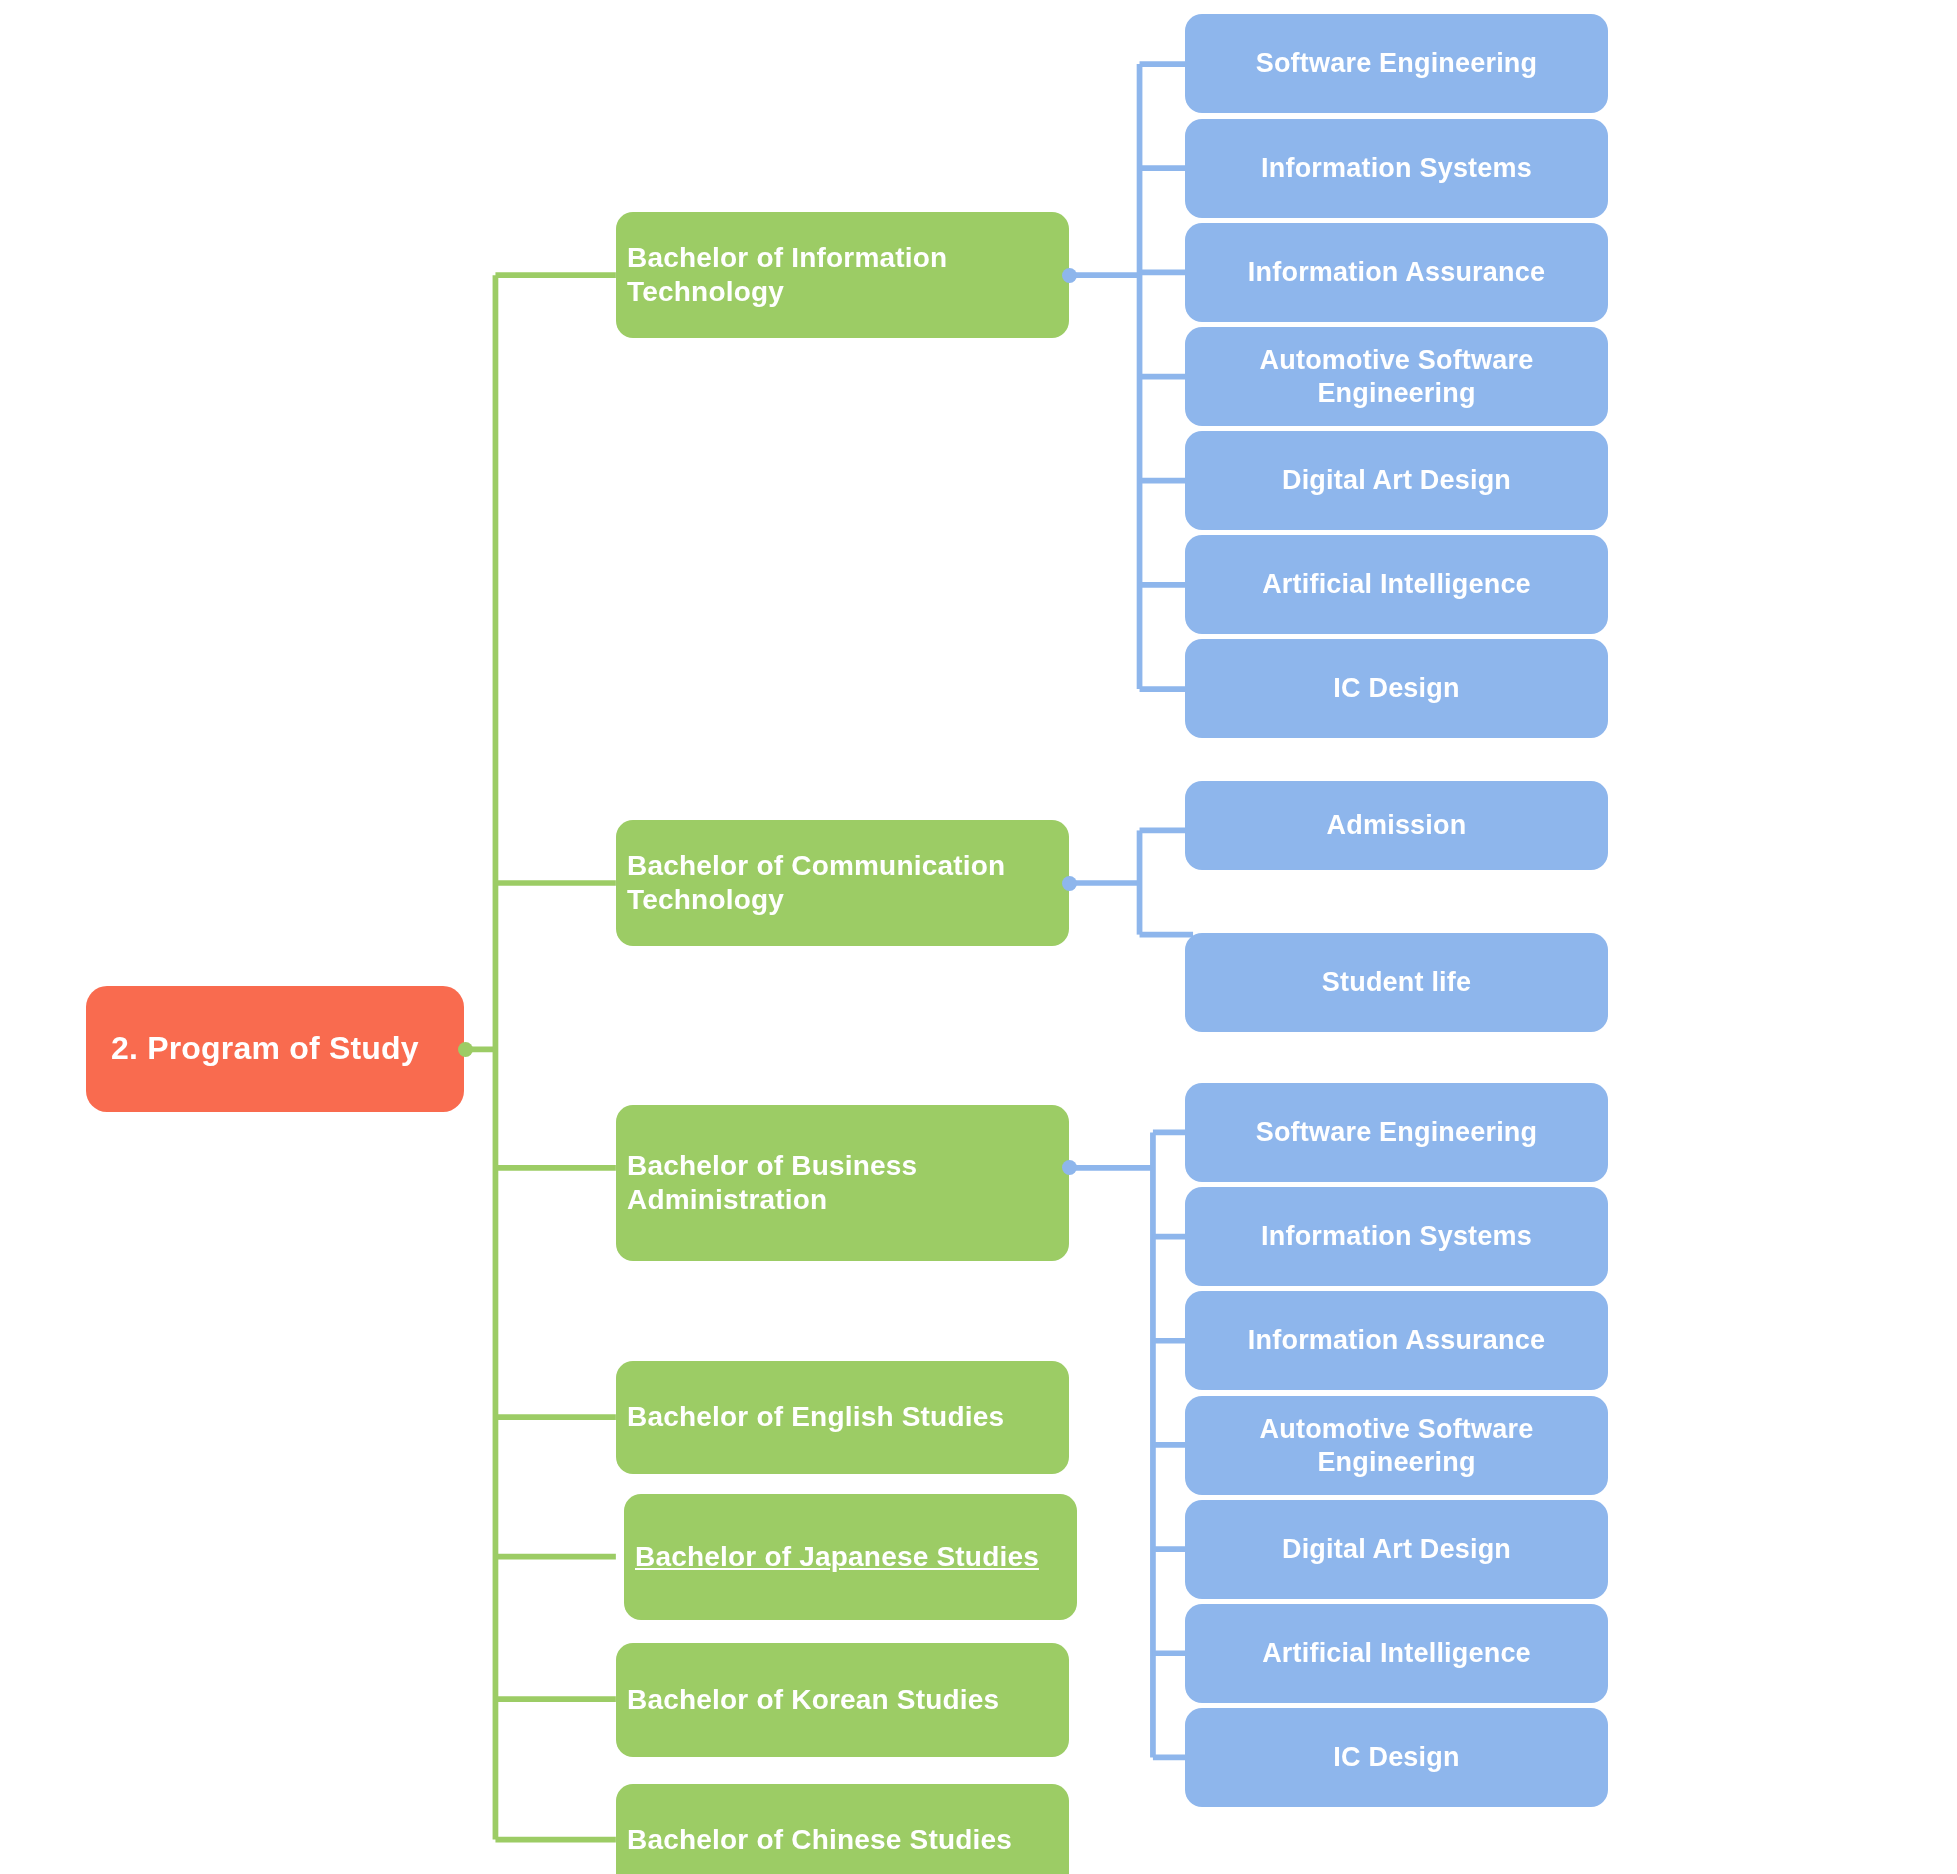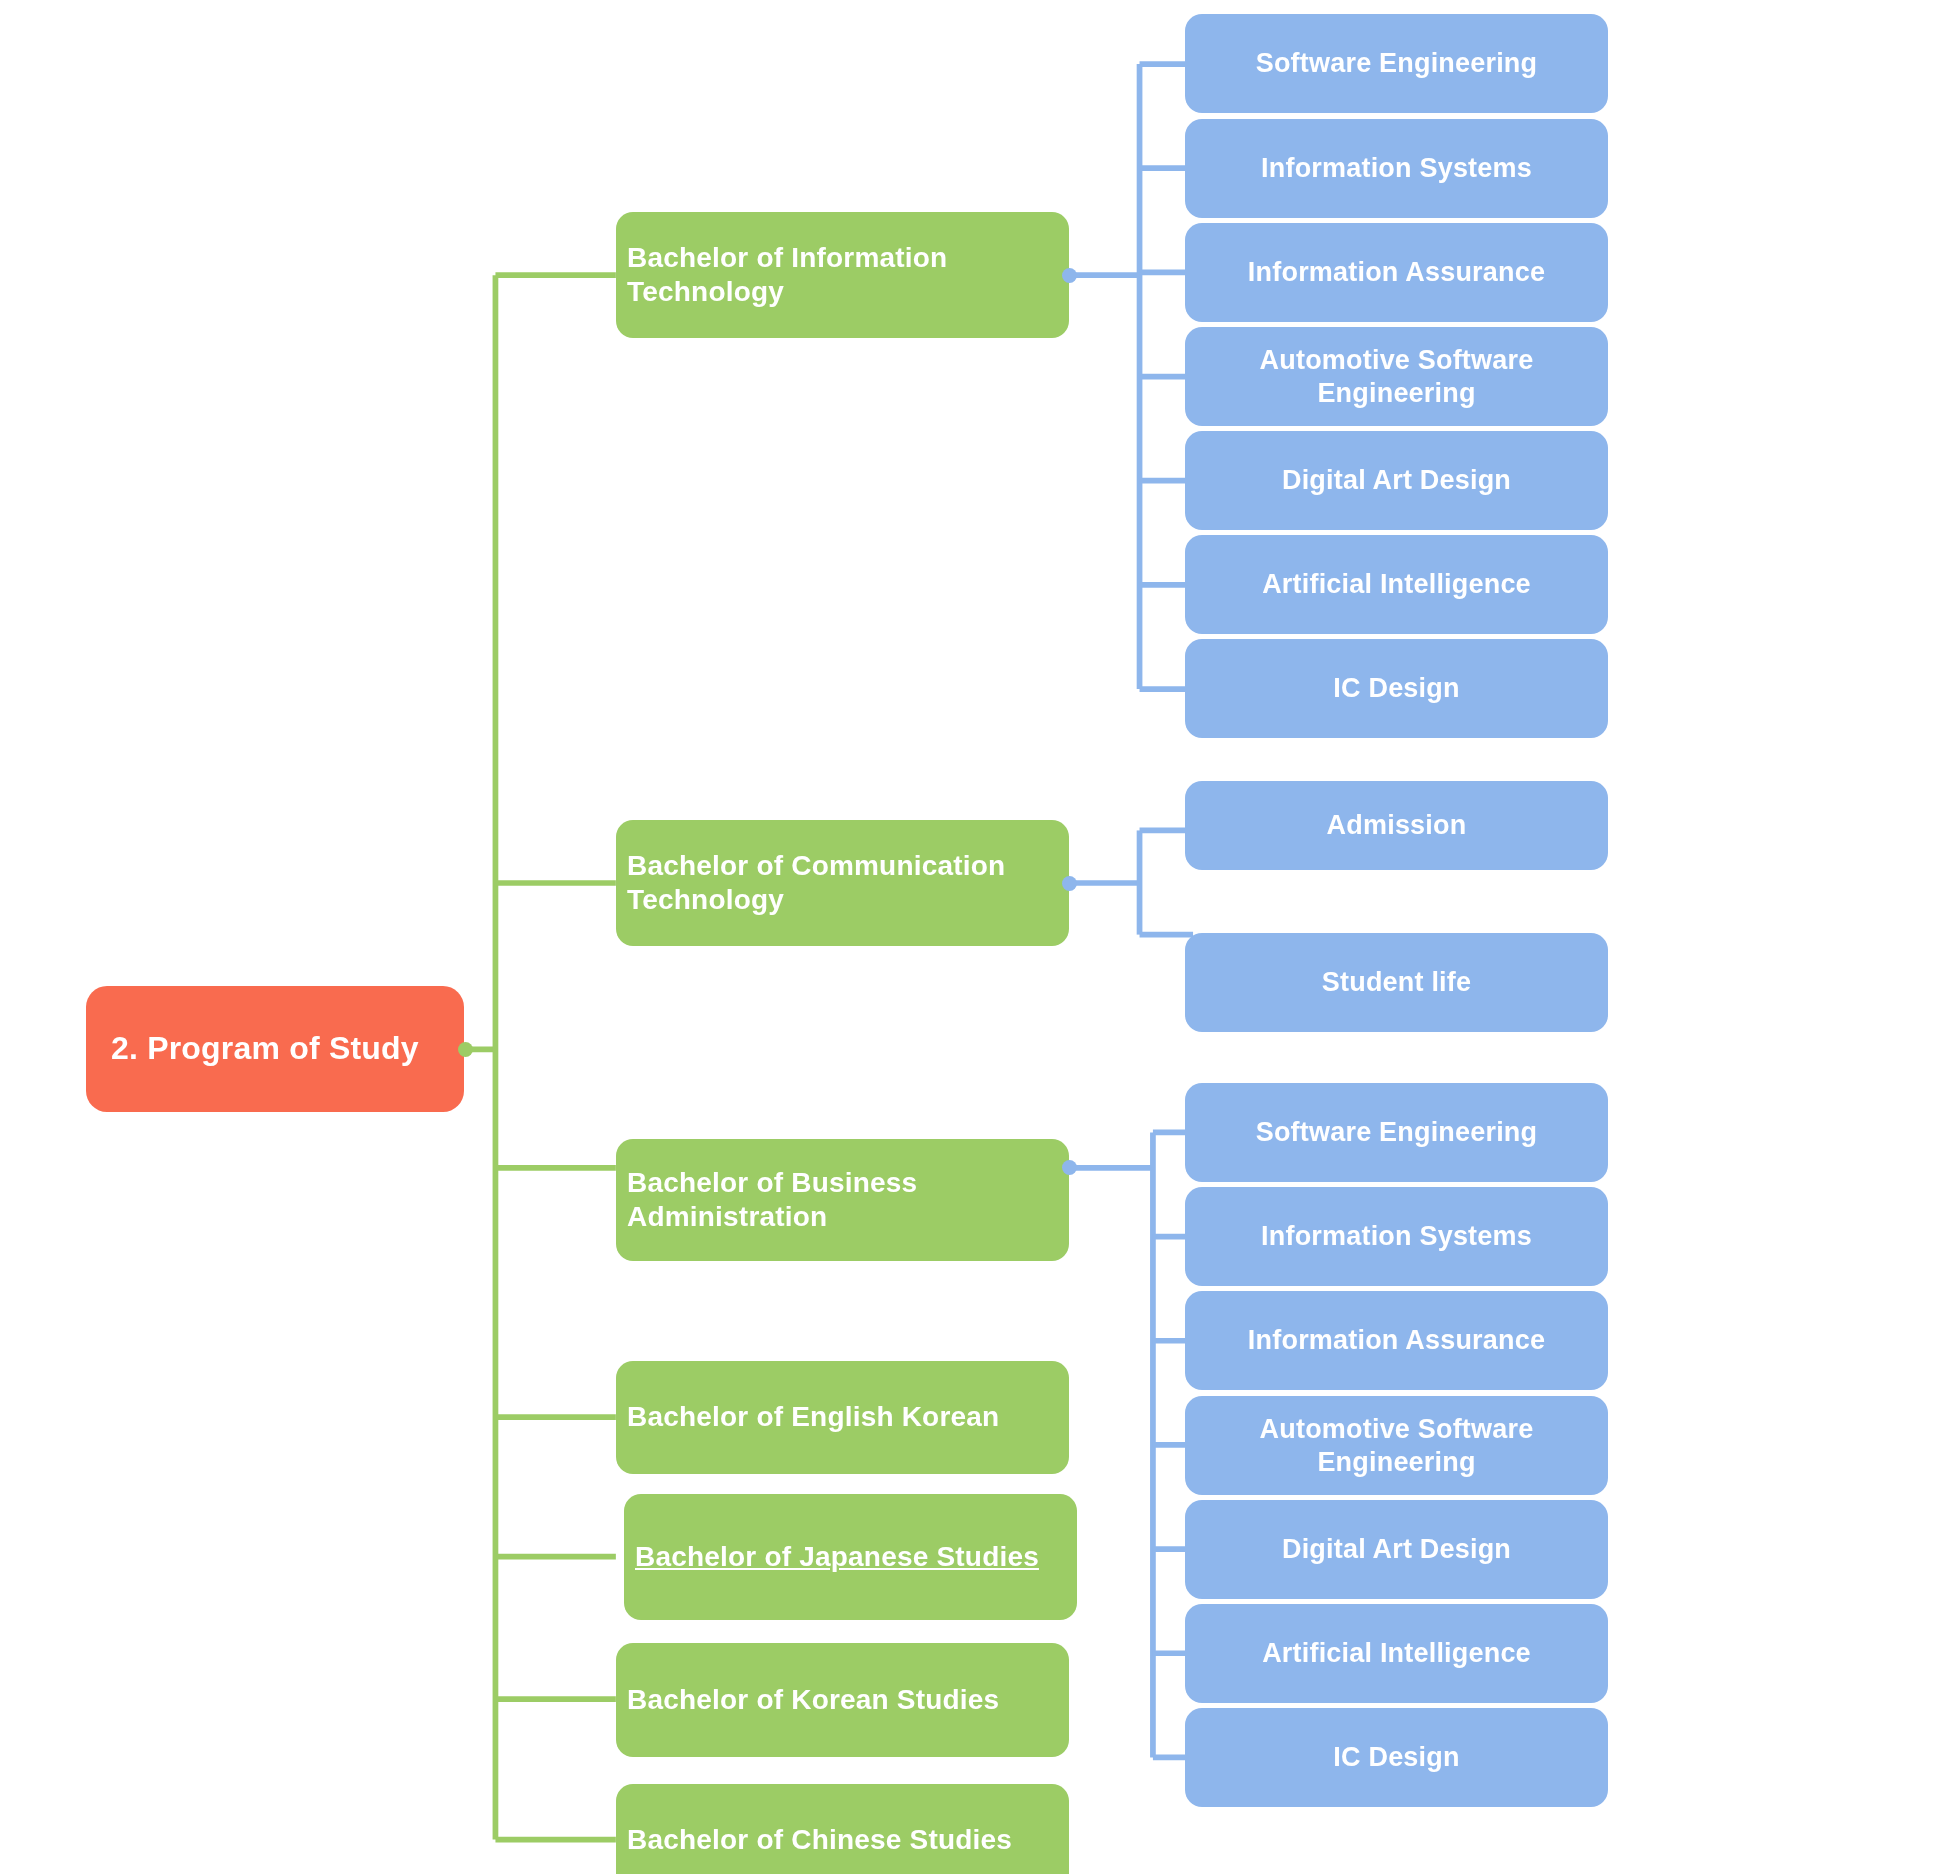--- a/index.html
+++ b/index.html
@@ -125,27 +125,27 @@
   <div class="node branch" style="left:616px;top:212px;width:453px;height:126px;">
     <span class="lbl">Bachelor of Information Technology</span>
   </div>
   <div class="nub nub-blue" style="left:1062px;top:268px;"></div>
 
   <div class="node branch" style="left:616px;top:820px;width:453px;height:126px;">
     <span class="lbl">Bachelor of Communication Technology</span>
   </div>
   <div class="nub nub-blue" style="left:1062px;top:876px;"></div>
 
-  <div class="node branch" style="left:616px;top:1139px;width:453px;height:122px;">
+  <div class="node branch" style="left:616px;top:1105px;width:453px;height:156px;">
     <span class="lbl">Bachelor of Business Administration</span>
   </div>
   <div class="nub nub-blue" style="left:1062px;top:1160px;"></div>
 
   <div class="node branch" style="left:616px;top:1361px;width:453px;height:113px;">
-    <span class="lbl">Bachelor of English Korean</span>
+    <span class="lbl">Bachelor of English Studies</span>
   </div>
 
   <div class="node branch" style="left:624px;top:1494px;width:453px;height:126px;text-decoration:underline;">
     <span class="lbl">Bachelor of Japanese Studies</span>
   </div>
 
   <div class="node branch" style="left:616px;top:1643px;width:453px;height:114px;">
     <span class="lbl">Bachelor of Korean Studies</span>
   </div>
 

